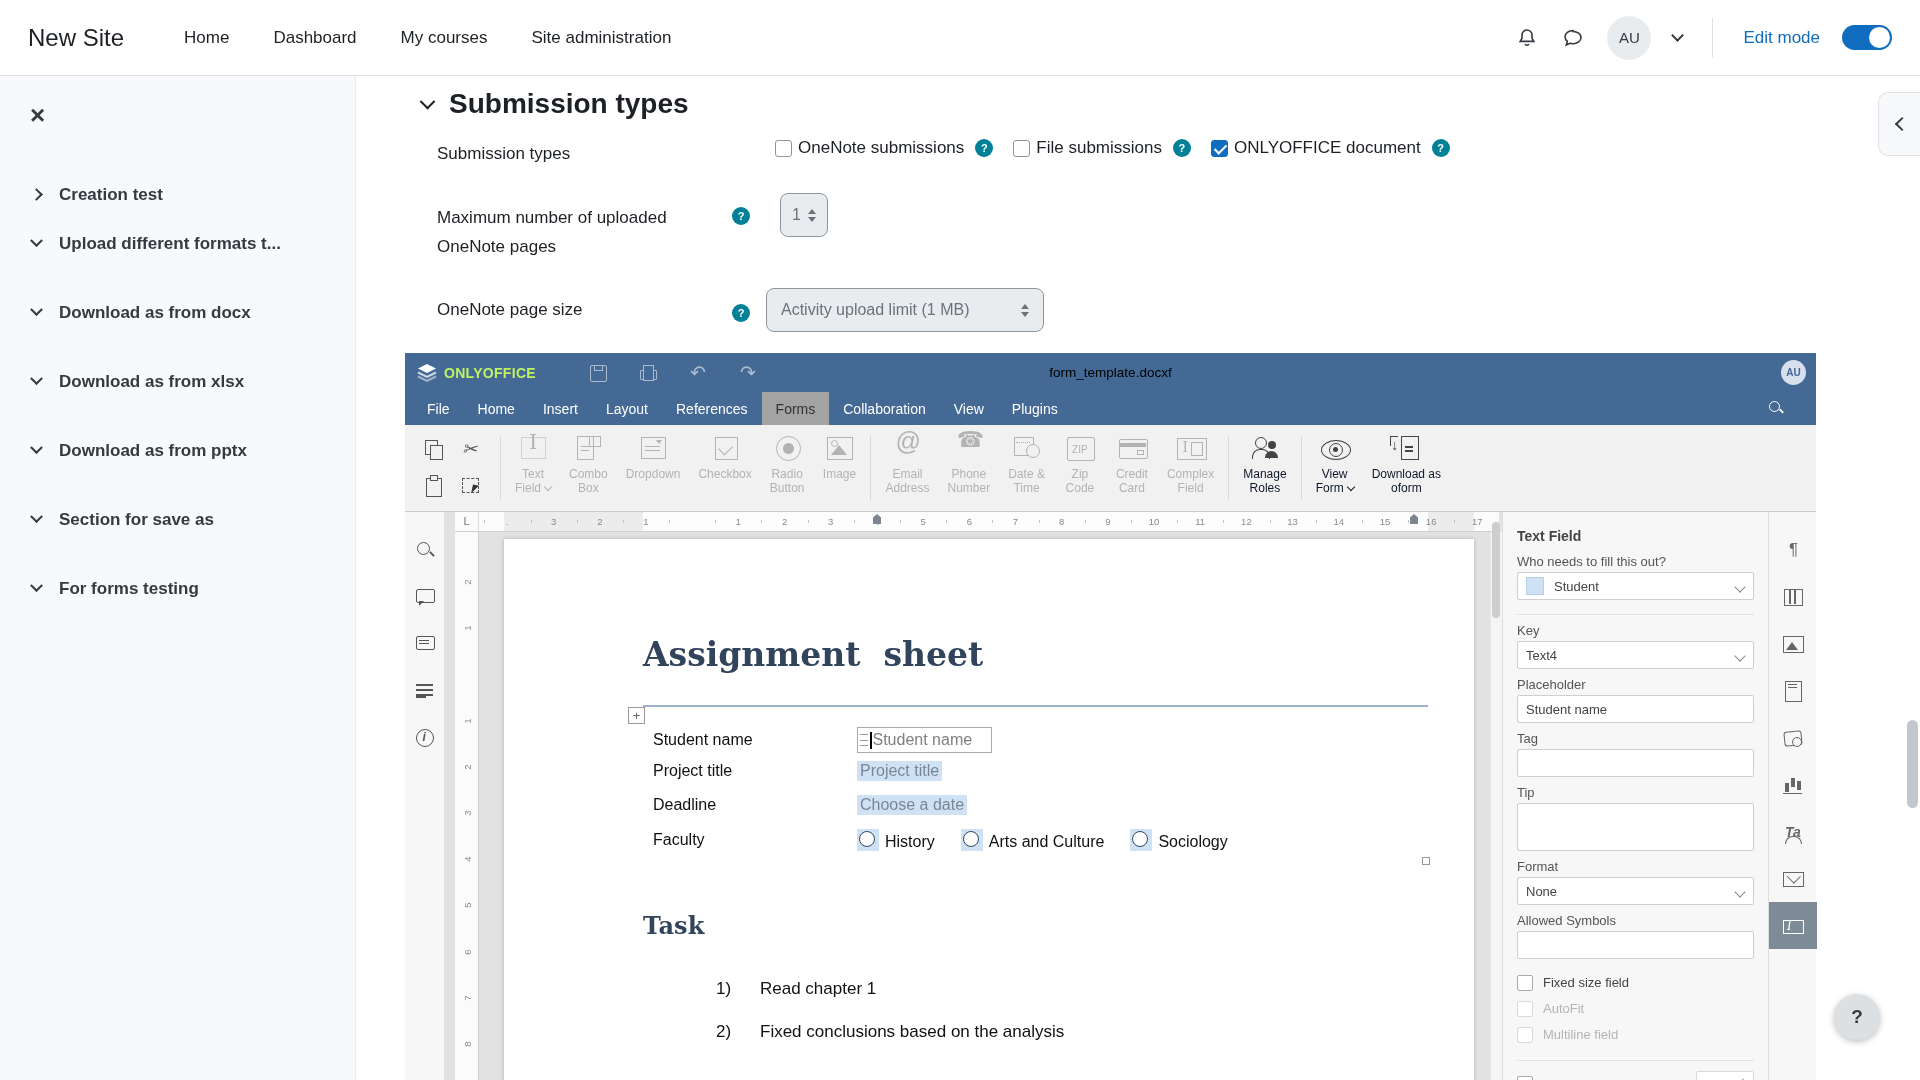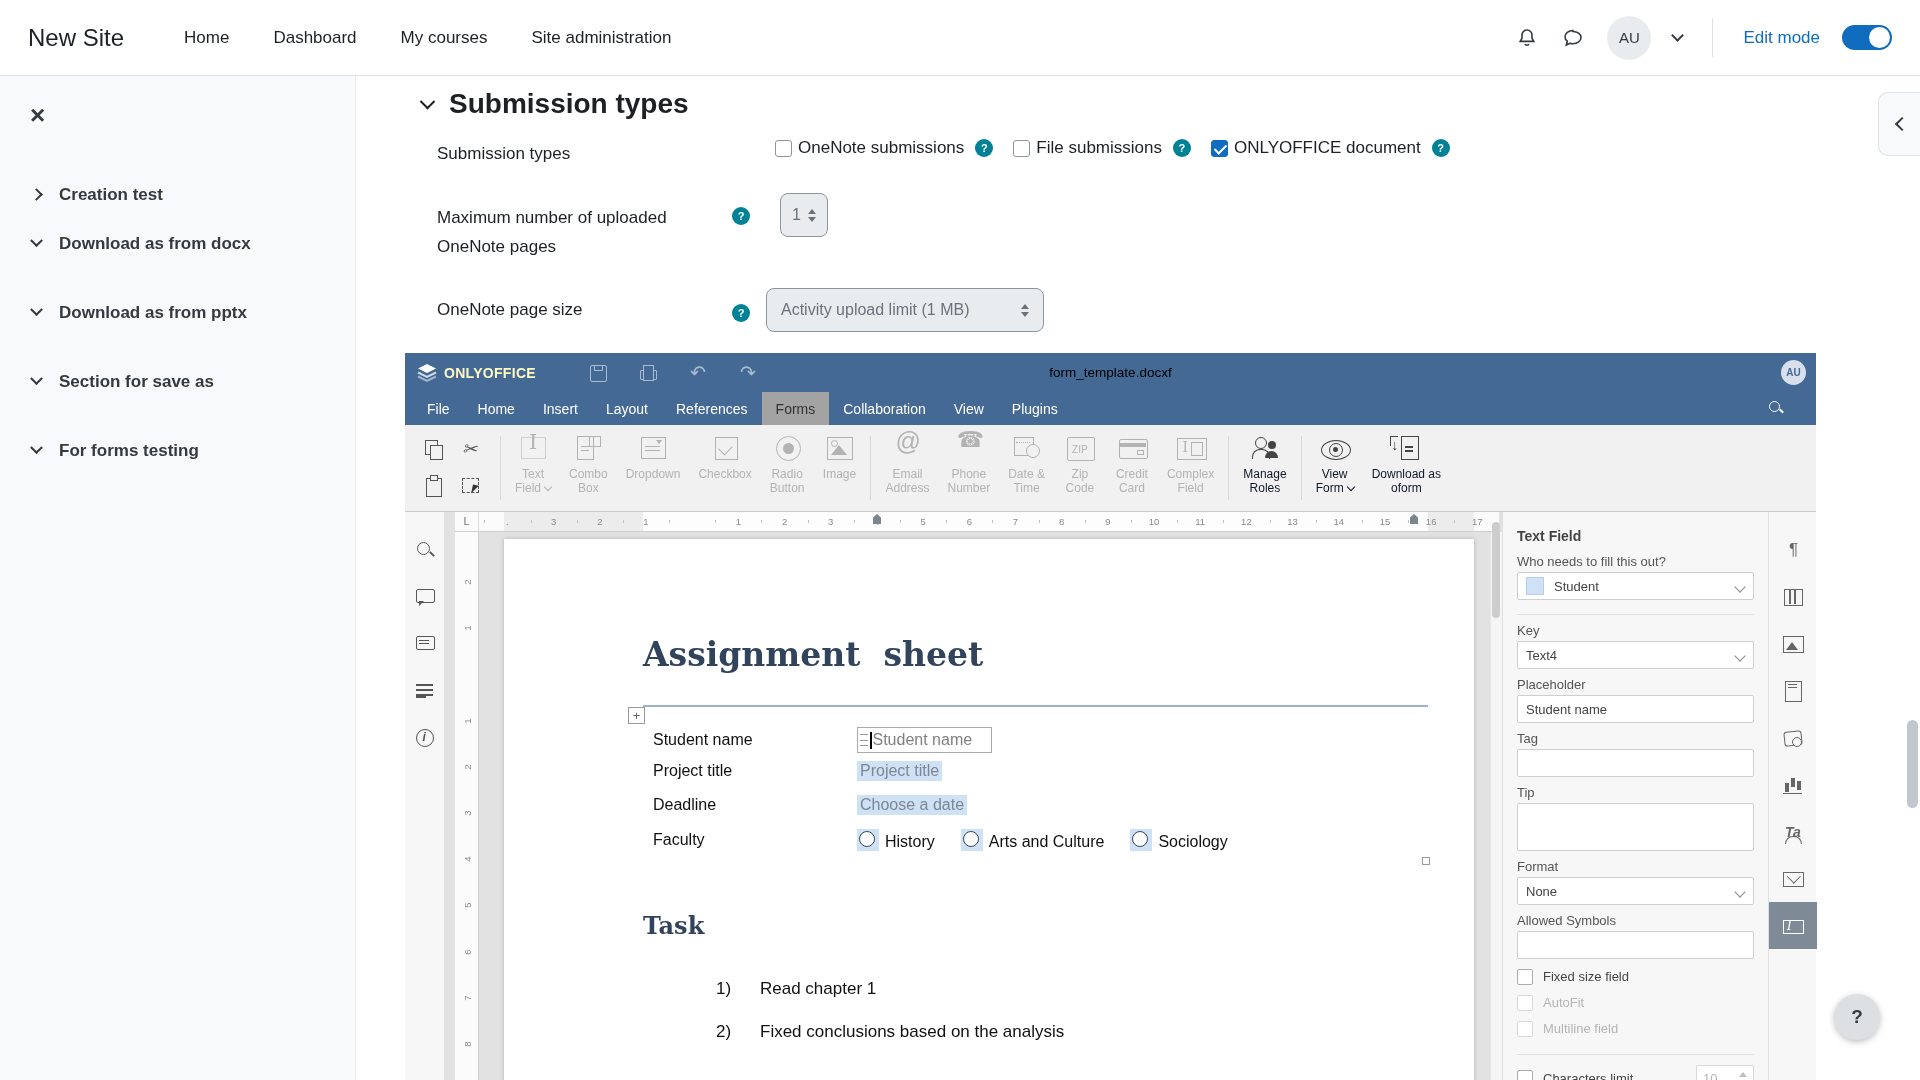--- a/index.html
+++ b/index.html
@@ -61,21 +61,21 @@
   .updown i.up { border-bottom:5px solid #6a737b; }
   .updown i.dn { border-top:5px solid #6a737b; }
   .dselect { position:absolute; left:410px; top:212px; width:278px; height:44px; border:1px solid #8f959e;
              border-radius:8px; background:#e9ecef; color:#6a737b; font-size:16px;
              display:flex; align-items:center; justify-content:space-between; padding:0 14px; }
 
   
   .editor { position:absolute; left:49px; top:277px; width:1411px; height:727px; background:#fff; }
   .ed-top { position:absolute; left:0; top:0; width:100%; height:72px; background:#446995; }
   .ed-hrow { height:39px; display:flex; align-items:center; padding:0 12px; position:relative; }
-  .ed-logo { display:flex; align-items:center; gap:7px; color:#fef9c3; font-weight:bold; font-size:14px; letter-spacing:.3px; }
+  .ed-logo { display:flex; align-items:center; gap:7px; color:#bef264; font-weight:bold; font-size:14px; letter-spacing:.3px; }
   .ed-hicons { display:flex; align-items:center; gap:30px; margin-left:52px; }
   .hic { width:20px; height:20px; position:relative; opacity:.55; }
   .hic-save::before { content:""; position:absolute; left:2px; top:2px; width:15px; height:15px;
                       border:1.6px solid #fff; border-radius:2px; }
   .hic-save::after { content:""; position:absolute; left:6px; top:2px; width:7px; height:5px; border:1.6px solid #fff; border-top:none; }
   .hic-print::before { content:""; position:absolute; left:2px; top:7px; width:15px; height:8px; border:1.6px solid #fff; border-radius:1px; }
   .hic-print::after { content:""; position:absolute; left:5px; top:2px; width:9px; height:14px; border:1.6px solid #fff; background:#446995; }
   .hic-undo, .hic-redo { opacity:1; color:rgba(255,255,255,.55); font-size:19px; line-height:20px; text-align:center; }
   .ed-filename { position:absolute; left:0; right:0; text-align:center; color:#000000; font-size:13.5px; pointer-events:none; }
   .ed-avatar { position:absolute; right:10px; top:7px; width:25px; height:25px; border-radius:50%;
@@ -233,21 +233,21 @@
   .p-title { font-size:14px; font-weight:bold; color:#444; margin:6px 0 10px; }
   .p-label { font-size:13px; color:#555; margin:8px 0 3px; }
   .p-select, .p-input { height:28px; border:1px solid #cfcfcf; border-radius:2px; background:#fff;
                         display:flex; align-items:center; padding:0 8px; font-size:13px; color:#444; position:relative; }
   .p-select { cursor:pointer; }
   .p-select::after { content:""; position:absolute; right:9px; top:10px; width:7px; height:7px;
                      border-right:1.6px solid #888; border-bottom:1.6px solid #888; transform:rotate(45deg); }
   .swatch { width:18px; height:18px; background:#cfe1f5; border:1px solid #b9cde6; margin-right:10px; flex:0 0 auto; }
   .p-divider { border-top:1px solid #e2e2e2; margin:14px 0 4px; }
   .p-textarea { height:48px; border:1px solid #cfcfcf; border-radius:2px; background:#fff; }
-  .p-checks { margin-top:6px; }
+  .p-checks { margin-top:12px; }
   .p-check { display:flex; align-items:center; gap:10px; height:23px; margin-bottom:3px; font-size:13px; color:#444; }
   .pcb { width:16px; height:16px; border:1px solid #ababab; border-radius:2px; background:#fff; flex:0 0 auto; }
   .p-check.off { color:#b5b5b5; }
   .p-check.off .pcb { border-color:#d9d9d9; }
   .chars-row { display:flex; align-items:center; justify-content:space-between; margin-top:10px; }
   .chars-left { display:flex; align-items:center; gap:10px; font-size:13px; color:#444; }
   .chars-spin { width:58px; height:26px; border:1px solid #d9d9d9; border-radius:2px; background:#fff; color:#b5b5b5;
                 font-size:13px; display:flex; align-items:center; justify-content:space-between; padding:0 6px; }
   .chars-spin .updown i.up { border-bottom-color:#c0c0c0; }
   .chars-spin .updown i.dn { border-top-color:#c0c0c0; }
@@ -328,26 +328,34 @@
   <aside class="drawer">
     <div class="drawer-close">×</div>
     <ul class="sb-list">
 
 
         <li class="sb-item">
           <i class="sb-chev"></i>
           <span class="sb-lbl">Creation test</span>
         </li>
 
+        <li class="sb-item expanded">
+          <i class="sb-chev open"></i>
+          <span class="sb-lbl">Upload different formats t...</span>
+        </li>
 
         <li class="sb-item expanded">
           <i class="sb-chev open"></i>
           <span class="sb-lbl">Download as from docx</span>
         </li>
 
+        <li class="sb-item expanded">
+          <i class="sb-chev open"></i>
+          <span class="sb-lbl">Download as from xlsx</span>
+        </li>
 
         <li class="sb-item expanded">
           <i class="sb-chev open"></i>
           <span class="sb-lbl">Download as from pptx</span>
         </li>
 
         <li class="sb-item expanded">
           <i class="sb-chev open"></i>
           <span class="sb-lbl">Section for save as</span>
         </li>

